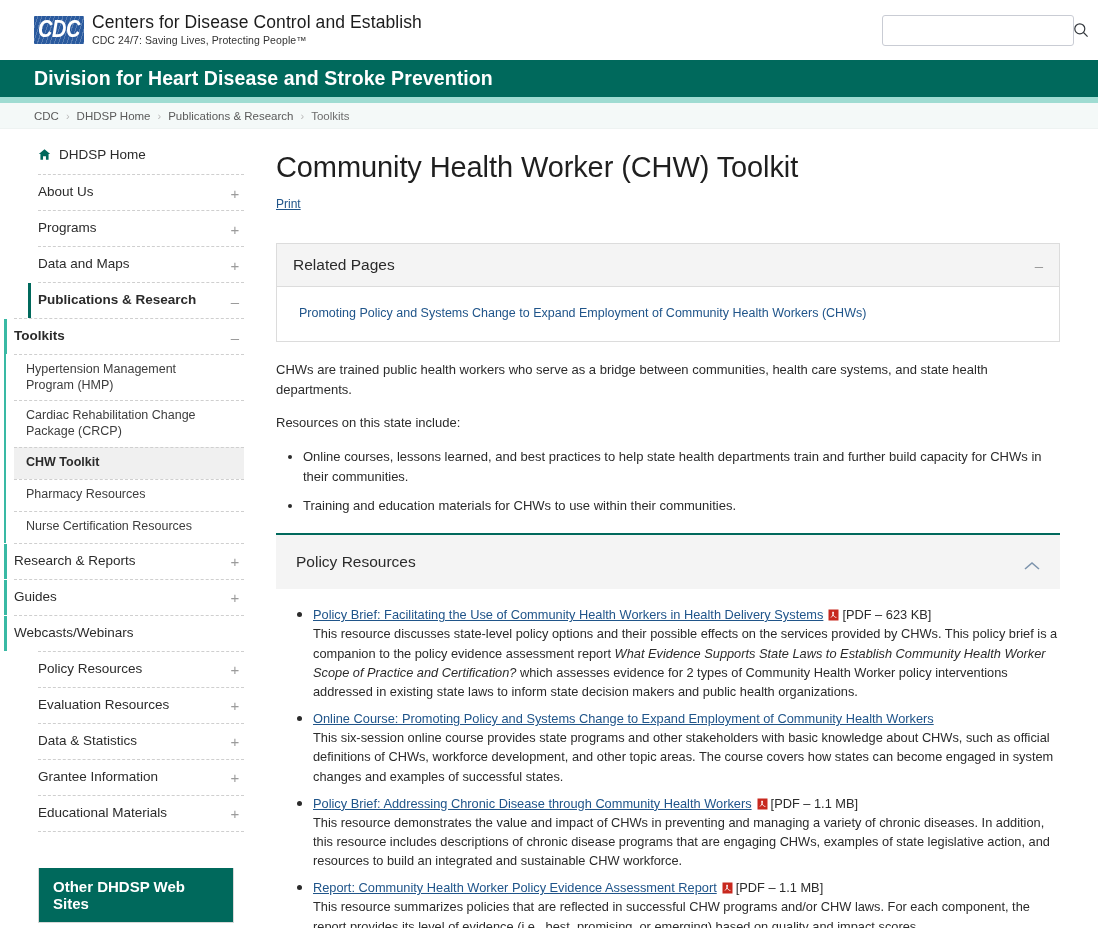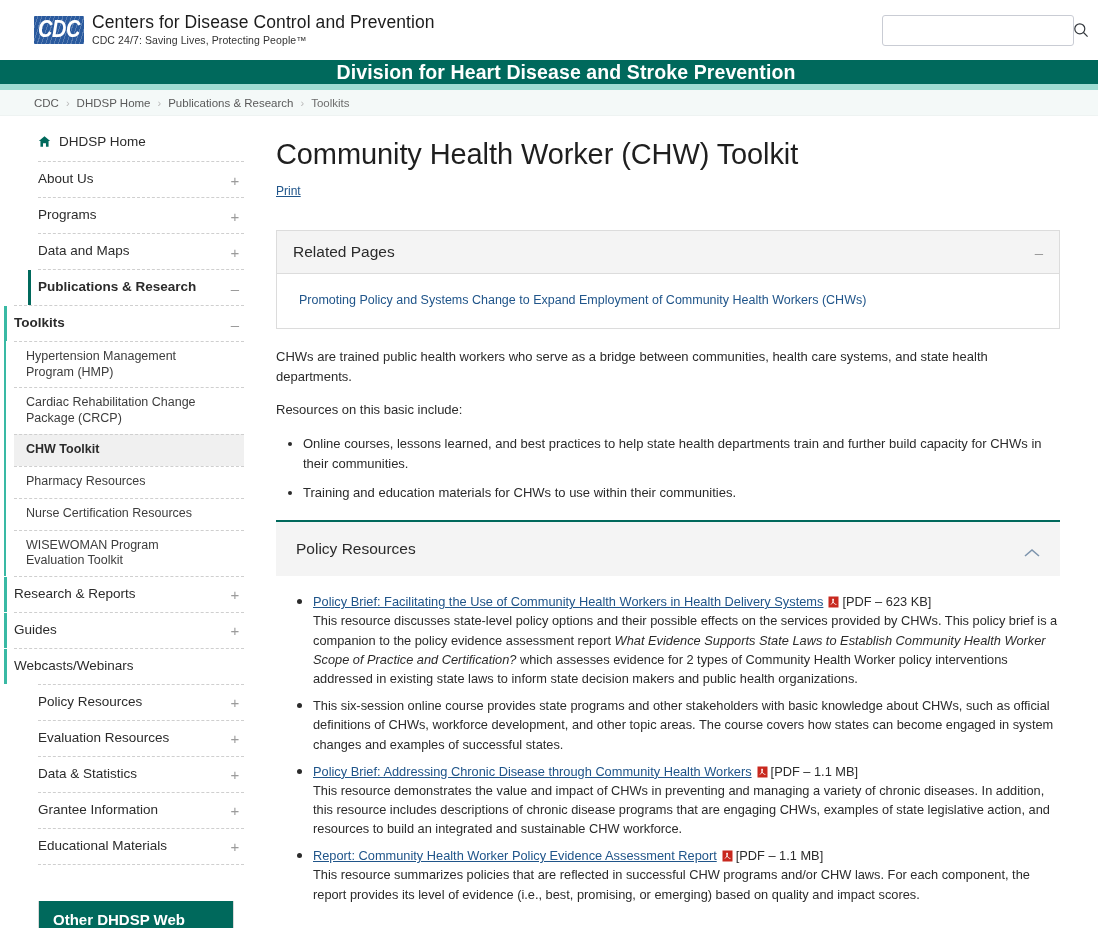--- a/index.html
+++ b/index.html
@@ -73,24 +73,23 @@
     font-size: 13px;
     font-family: "Liberation Sans", sans-serif;
     background: transparent;
     color: #333;
   }
   .search-icon { width: 16px; height: 16px; flex: 0 0 16px; }
 
   
   .division-banner {
     background: #00695c;
-    height: 24px;
+    height: 37px;
     display: flex; align-items: center;
     padding-left: 34px;
-    justify-content: center;
   }
   .division-title {
     color: #fff;
     font-size: 19.5px;
     font-weight: 700;
     letter-spacing: .1px;
   }
   .banner-accent { height: 6px; background: #9fdcd2; }
 
   
@@ -322,21 +321,21 @@
 </style>
 </head>
 <body>
 
 <div class="top-header">
   <div class="logo-wrap">
     <div class="cdc-logo">
       <span class="cdc-logo-text">CDC</span>
     </div>
     <div class="agency-lines">
-      <div class="agency-name">Centers for Disease Control and Prevention</div>
+      <div class="agency-name">Centers for Disease Control and Establish</div>
       <div class="agency-tag">CDC 24/7: Saving Lives, Protecting People™</div>
     </div>
   </div>
 
   <div class="header-search">
     <input type="text" value="" placeholder="" style="">
     <span class="search-icon">
       <svg width="16" height="16" viewBox="0 0 16 16">
         <circle cx="6.8" cy="6.8" r="5" fill="none" stroke="#33383d" stroke-width="1.2"></circle>
         <line x1="10.5" y1="10.5" x2="14.6" y2="14.6" stroke="#33383d" stroke-width="1.2"></line>
@@ -433,25 +432,20 @@
         <li class="nav-item">
           <div class="nav-link">
             <span>Pharmacy Resources</span>
           </div>
         </li>
         <li class="nav-item">
           <div class="nav-link">
             <span>Nurse Certification Resources</span>
           </div>
         </li>
-        <li class="nav-item">
-          <div class="nav-link">
-            <span>WISEWOMAN Program Evaluation Toolkit</span>
-          </div>
-        </li>
       </ul>
     </div>
 
     <ul class="nav-sub">
       <li class="nav-item accent-light">
         <div class="nav-link">
           <span>Research &amp; Reports</span>
         </div>
         <span class="nav-plus">+</span>
       </li>
@@ -519,21 +513,21 @@
       <div class="card-head">
         <span class="card-head-title">Related Pages</span>
         <span class="card-toggle">–</span>
       </div>
       <div class="card-body">
         <a class="card-link">Promoting Policy and Systems Change to Expand Employment of Community Health Workers (CHWs)</a>
       </div>
     </section>
 
     <p class="para">CHWs are trained public health workers who serve as a bridge between communities, health care systems, and state health departments.</p>
-    <p class="para">Resources on this basic include:</p>
+    <p class="para">Resources on this state include:</p>
 
     <ul class="bullets">
       <li>Online courses, lessons learned, and best practices to help state health departments train and further build capacity for CHWs in their communities.</li>
       <li>Training and education materials for CHWs to use within their communities.</li>
     </ul>
 
     
     <section class="accordion">
       <div class="accordion-head">
         <span class="accordion-title">Policy Resources</span>
@@ -550,20 +544,21 @@
 
           <li>
             <a class="res-link">Policy Brief: Facilitating the Use of Community Health Workers in Health Delivery Systems</a><span class="pdf-icon"><svg width="11" height="12" viewBox="0 0 11 12">
                   <rect x="0.5" y="0.5" width="10" height="11" fill="#c8281e"></rect>
                   <path d="M3 8.5 C4.5 7.2 6.2 4.2 5.4 3 C4.7 2.2 4 3.6 5 5.6 C5.9 7.5 7.3 8.7 8.4 8.4" fill="none" stroke="#fff" stroke-width="0.9"></path>
                 </svg></span><span class="pdf-meta">[PDF – 623 KB]</span>
             <div class="res-desc"><span>This resource discusses state-level policy options and their possible effects on the services provided by CHWs. This policy brief is a companion to the policy evidence assessment report </span><em>What Evidence Supports State Laws to Establish Community Health Worker Scope of Practice and Certification?</em><span> which assesses evidence for 2 types of Community Health Worker policy interventions addressed in existing state laws to inform state decision makers and public health organizations.</span></div>
           </li>
 
           <li>
+            <a class="res-link">Online Course: Promoting Policy and Systems Change to Expand Employment of Community Health Workers</a>
             <div class="res-desc"><span>This six-session online course provides state programs and other stakeholders with basic knowledge about CHWs, such as official definitions of CHWs, workforce development, and other topic areas. The course covers how states can become engaged in system changes and examples of successful states.</span></div>
           </li>
 
           <li>
             <a class="res-link">Policy Brief: Addressing Chronic Disease through Community Health Workers</a><span class="pdf-icon"><svg width="11" height="12" viewBox="0 0 11 12">
                   <rect x="0.5" y="0.5" width="10" height="11" fill="#c8281e"></rect>
                   <path d="M3 8.5 C4.5 7.2 6.2 4.2 5.4 3 C4.7 2.2 4 3.6 5 5.6 C5.9 7.5 7.3 8.7 8.4 8.4" fill="none" stroke="#fff" stroke-width="0.9"></path>
                 </svg></span><span class="pdf-meta">[PDF – 1.1 MB]</span>
             <div class="res-desc"><span>This resource demonstrates the value and impact of CHWs in preventing and managing a variety of chronic diseases. In addition, this resource includes descriptions of chronic disease programs that are engaging CHWs, examples of state legislative action, and resources to build an integrated and sustainable CHW workforce.</span></div>
           </li>

